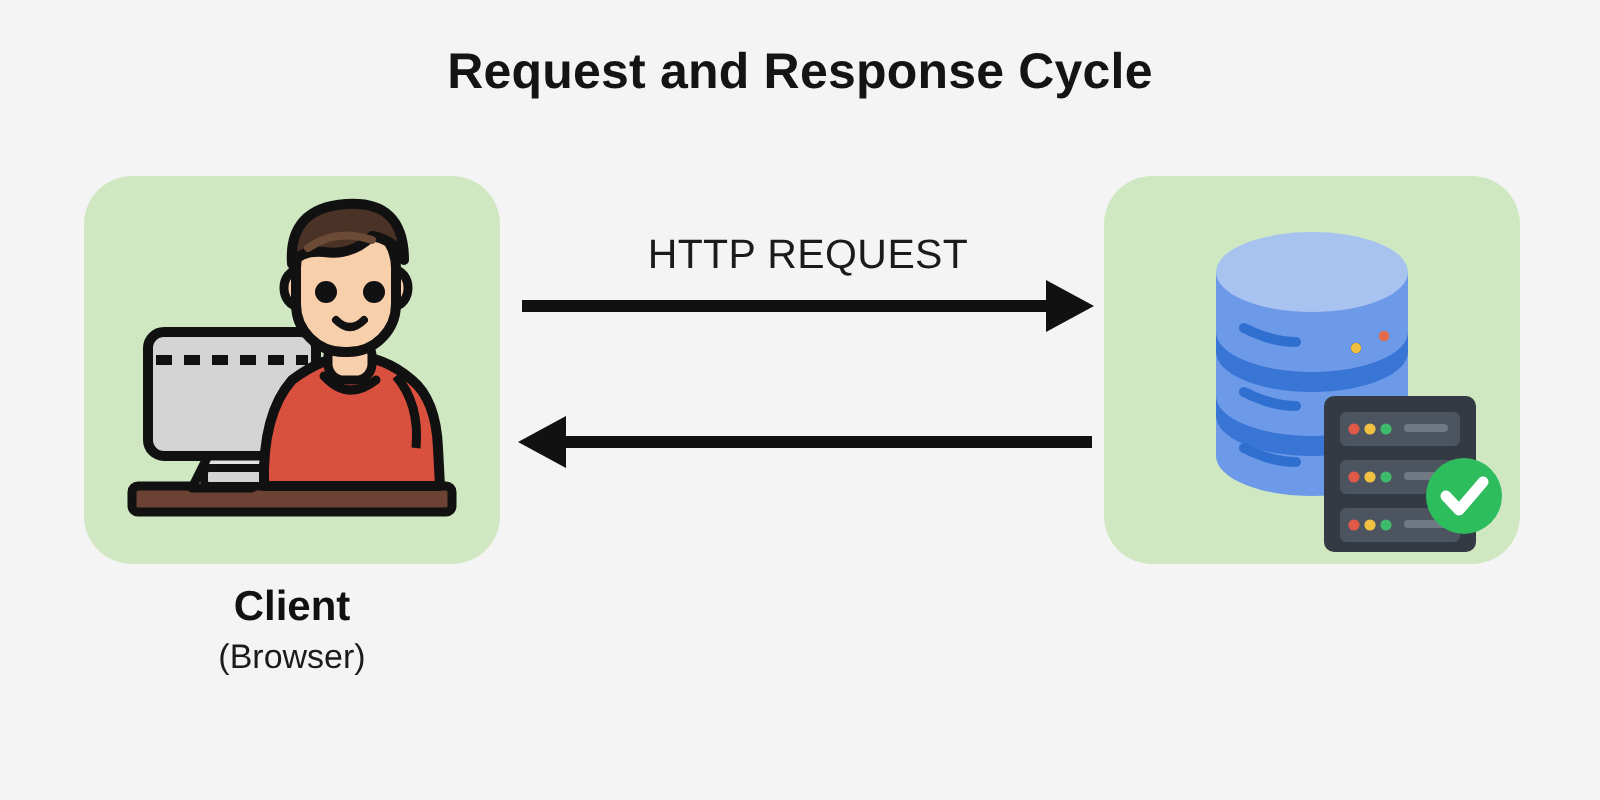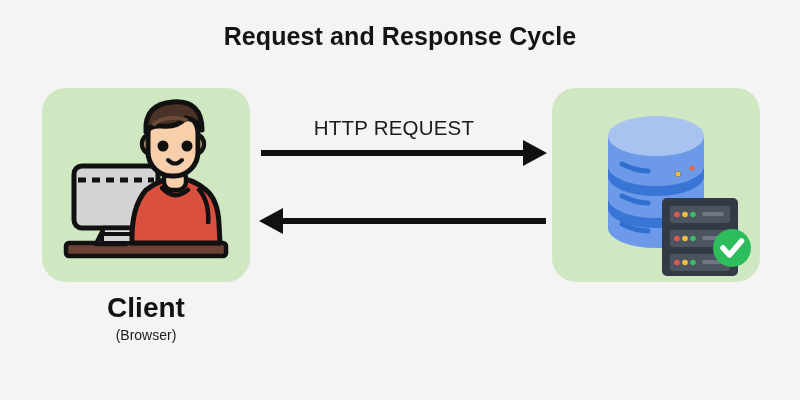--- a/index.html
+++ b/index.html
@@ -66,21 +66,21 @@
     left: 255px;
     top: 120px;
     width: 296px;
     height: 160px;
   }
 
   
   .arrow-label {
     position: absolute;
     width: 300px;
-    left: 244px;
+    left: 254px;
     text-align: center;
     font-size: 20.5px;
     color: #1b1b1b;
     letter-spacing: 0.2px;
   }
   #request-label { top: 116px; }
   #response-label { top: 242px; }
 
   
   .caption {
@@ -91,27 +91,27 @@
     left: 36px;
     top: 292px;
     width: 220px;
   }
   #server-caption {
     left: 530px;
     top: 292px;
     width: 252px;
   }
   .caption-title {
-    font-size: 28px;
+    font-size: 21px;
     font-weight: bold;
     color: #111111;
     line-height: 1.14;
   }
   .caption-sub {
-    font-size: 14px;
+    font-size: 17px;
     font-weight: normal;
     color: #1b1b1b;
     margin-top: 3px;
     line-height: 1.15;
   }
 </style>
 </head>
 <body>
 
 <div id="stage">

